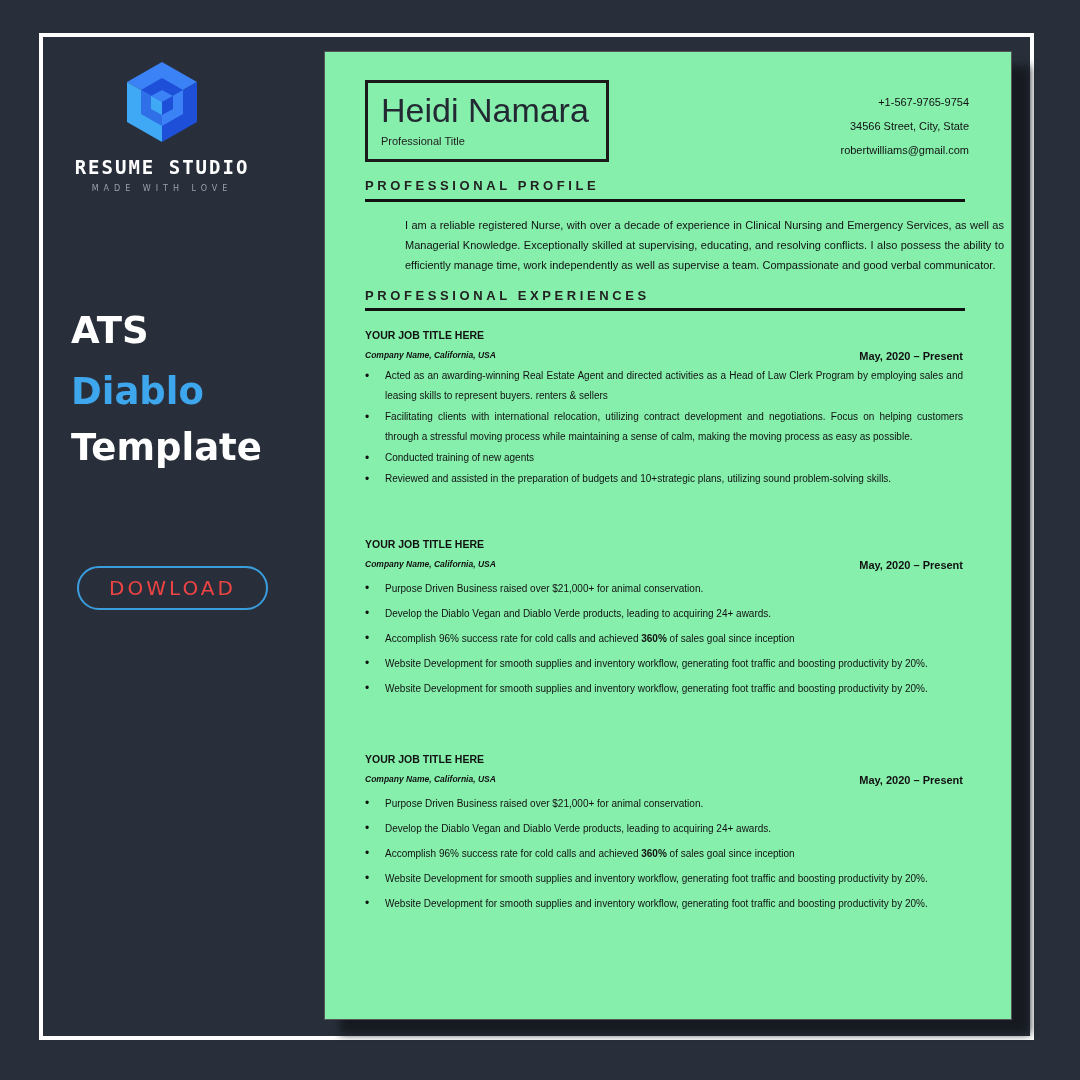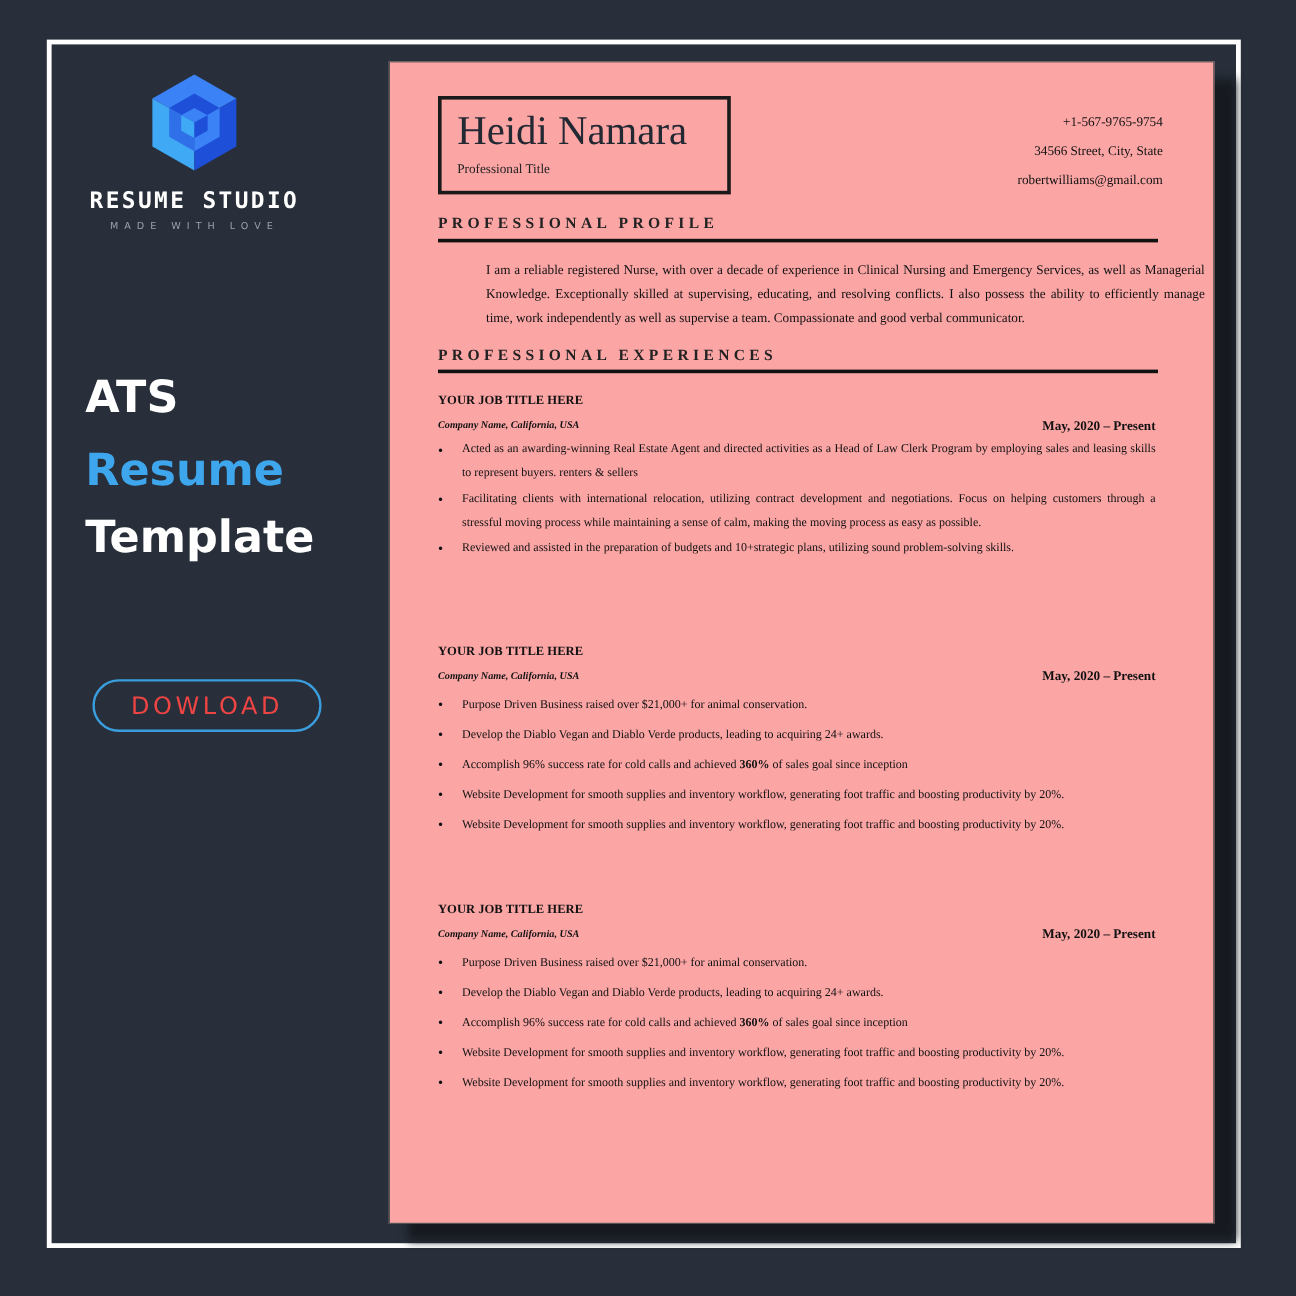--- a/index.html
+++ b/index.html
@@ -33,22 +33,22 @@
     color:#ef4444; font-family:"DejaVu Sans", sans-serif; font-size:20px;
     letter-spacing:3px; display:flex; align-items:center; justify-content:center;
     background:transparent; cursor:pointer;
   }
   .shadow {
     position:absolute; left:340px; top:66px; width:690px; height:968px;
     background:#161a20; filter:blur(4px);
   }
   .paper {
     position:absolute; left:324px; top:51px; width:686px; height:967px;
-    background:#fca5a5; border:1px solid #555;
-    font-family:Liberation Serif, serif; color:#111;
+    background:#86efac; border:1px solid #555;
+    font-family:Liberation Sans, sans-serif; color:#111;
   }
   .namebox {
     position:absolute; left:40px; top:28px; width:238px; height:76px;
     border:3px solid #1a1a1a;
   }
   .name { position:absolute; left:13px; top:8px; font-size:34px; color:#232933; }
   .ptitle { position:absolute; left:13px; top:52px; font-size:11px; color:#222; }
   .contact { position:absolute; right:42px; top:38px; text-align:right; font-size:11px; line-height:24px; }
   .sec-title {
     position:absolute; left:40px; font-size:13px; font-weight:bold;
@@ -86,21 +86,21 @@
     <polygon points="37,30 48,36 37,42 26,36" fill="#3b82f6"></polygon>
     <polygon points="26,36 37,42 37,55 26,49" fill="#3fa9f5"></polygon>
     <polygon points="48,36 37,42 37,55 48,49" fill="#1d4fd8"></polygon>
   </svg>
   <div class="brand">RESUME STUDIO</div>
   <div class="tagline">MADE WITH LOVE</div>
 </div>
 
 <div class="headline">
   <span class="w">ATS</span>
-  <span class="b">Resume</span>
+  <span class="b">Diablo</span>
   <span class="w" style="margin-top:-5px">Template</span>
 </div>
 
 <button class="dl-btn">DOWLOAD</button>
 
 <div class="shadow"></div>
 
 <div class="paper">
   <div class="namebox">
     <div class="name">Heidi Namara</div>
@@ -121,20 +121,21 @@
 
   <div class="job j1" style="top:277px">
     <div class="job-title">YOUR JOB TITLE HERE</div>
     <div class="job-meta">
       <span class="company">Company Name, California, USA</span>
       <span class="dates">May, 2020 – Present</span>
     </div>
     <ul class="bullets">
       <li>Acted as an awarding-winning Real Estate Agent and directed activities as a Head of Law Clerk Program by employing sales and leasing skills to represent buyers. renters &amp; sellers</li>
       <li>Facilitating clients with international relocation, utilizing contract development and negotiations. Focus on helping customers through a stressful moving process while maintaining a sense of calm, making the moving process as easy as possible.</li>
+      <li>Conducted training of new agents</li>
       <li>Reviewed and assisted in the preparation of budgets and 10+strategic plans, utilizing sound problem-solving skills.</li>
     </ul>
   </div>
 
   <div class="job j2" style="top:486px">
     <div class="job-title">YOUR JOB TITLE HERE</div>
     <div class="job-meta">
       <span class="company">Company Name, California, USA</span>
       <span class="dates">May, 2020 – Present</span>
     </div>

